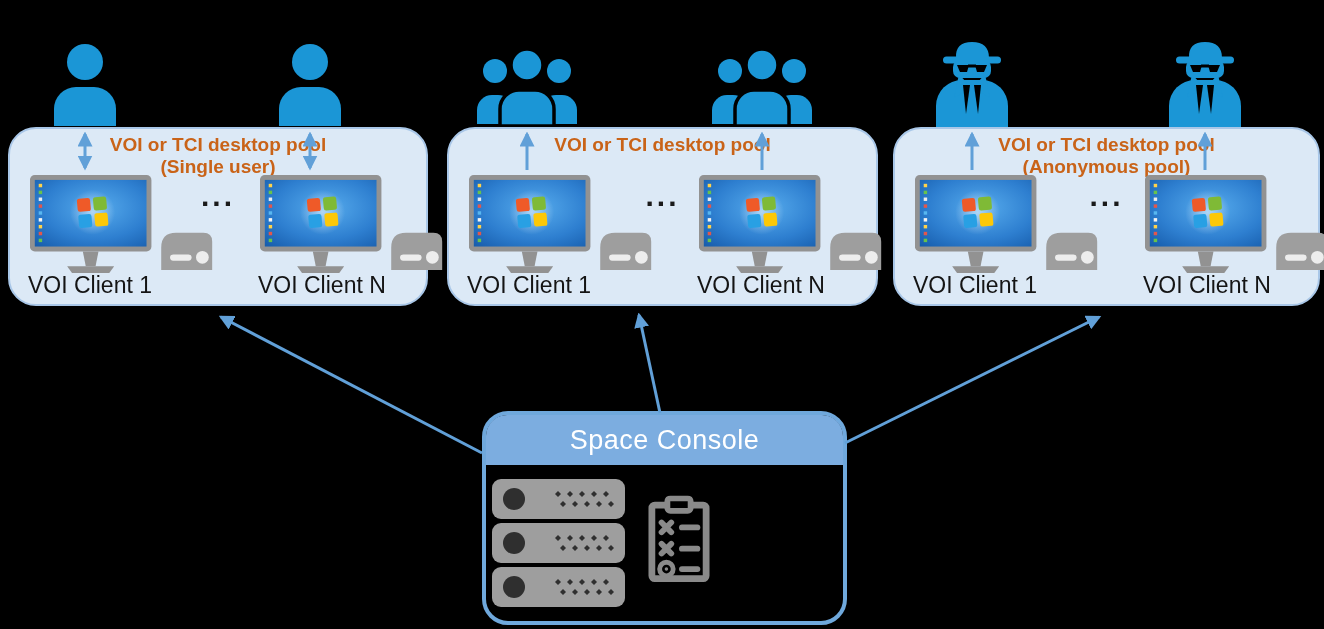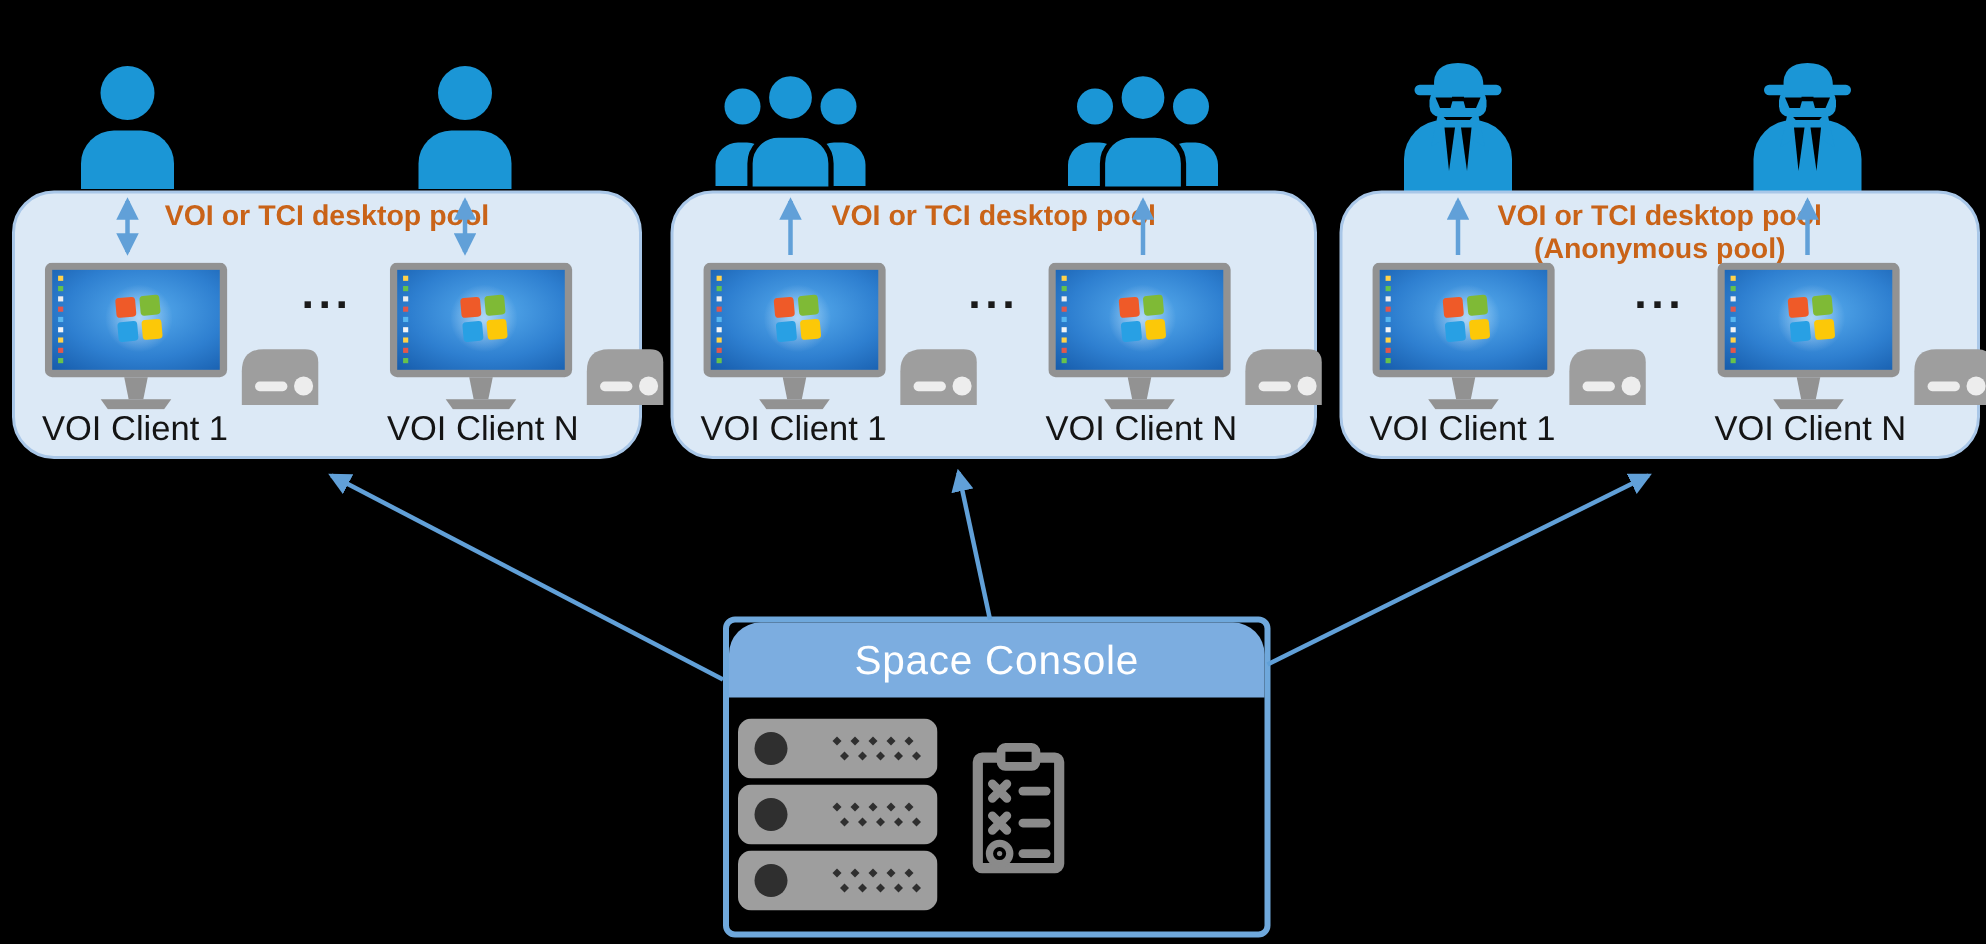--- a/index.html
+++ b/index.html
@@ -25,21 +25,21 @@
   .dots{position:absolute;left:50%;top:50px;transform:translateX(-50%);
         font-size:30px;font-weight:700;letter-spacing:3px;color:#1a1a1a;}
 
   
   .user{position:absolute;}
   .user svg{display:block;}
 
   
   #console{position:absolute;left:482px;top:411px;width:365px;height:214px;
            box-sizing:border-box;border:4px solid var(--console-border,#6fa8dc);
-           border-radius:8px;background:transparent;}
+           border-radius:26px;background:transparent;}
   #console-header{height:50px;background:var(--console-header-fill,#7cade0);
                   border-radius:21px 21px 0 0;display:flex;align-items:center;justify-content:center;}
   #console-title{color:var(--console-title,#ffffff);font-size:27px;font-weight:500;letter-spacing:0.5px;}
   #server-stack{position:absolute;left:6px;top:64px;display:flex;flex-direction:column;gap:4px;}
   #server-stack svg{width:133px;height:40px;display:block;}
   #clipboard{position:absolute;left:162px;top:80px;width:62px;height:88px;}
   #clipboard svg{width:62px;height:88px;display:block;}
 
   
   #arrows{position:absolute;left:0;top:0;width:1324px;height:629px;pointer-events:none;z-index:5;}
@@ -165,20 +165,21 @@
         </svg>
     </div>
     <div class="user" style="left:266px;top:4px;width:72px;height:84px;">
       <svg viewBox="0 0 72 84" width="72" height="84">
           <use href="#sym-user-single"></use>
         </svg>
     </div>
     <div class="panel">
       <div class="caption">
         <span style="display:block">VOI or TCI desktop pool</span>
+        <span style="display:block">(Single user)</span>
       </div>
       <div class="client client-1">
         <svg class="hw" viewBox="0 0 190 100">
             <use href="#sym-monitor"></use>
           </svg>
         <div class="client-label">VOI Client 1</div>
       </div>
       <div class="dots">...</div>
       <div class="client client-n">
         <svg class="hw" viewBox="0 0 190 100">

